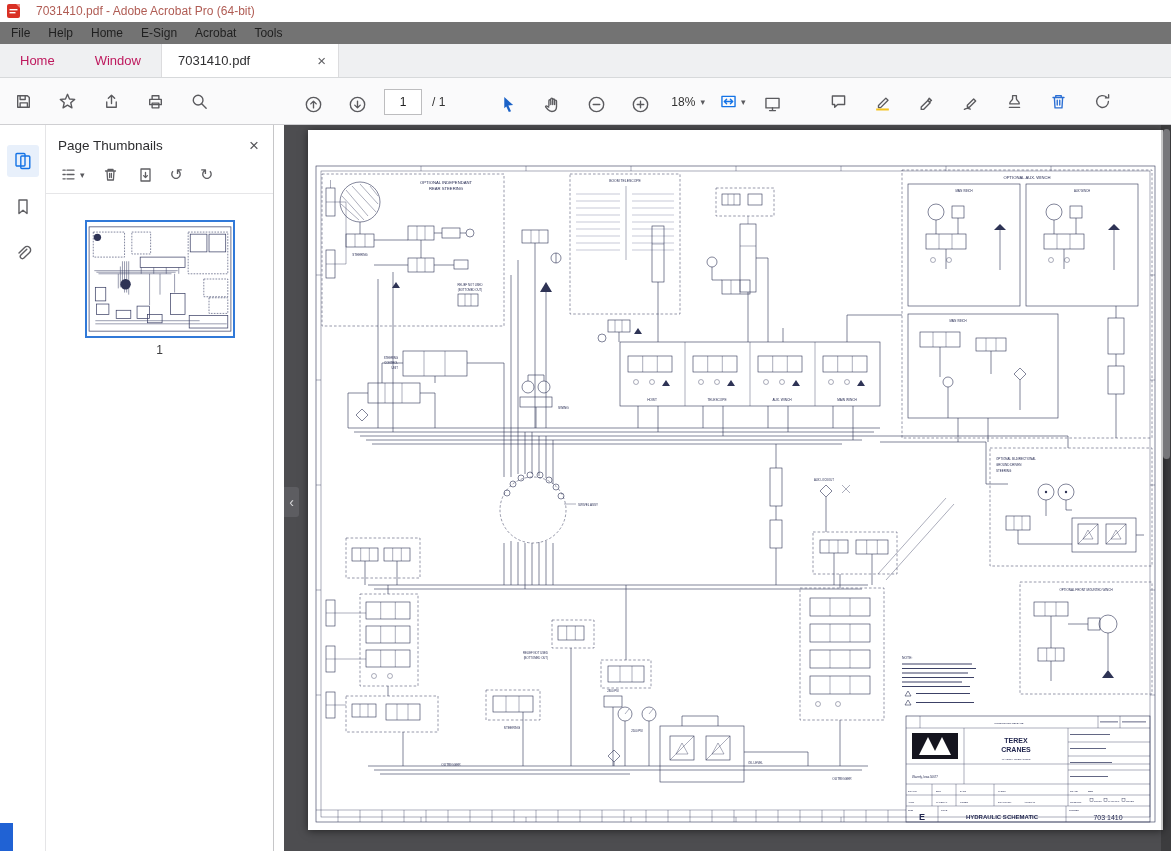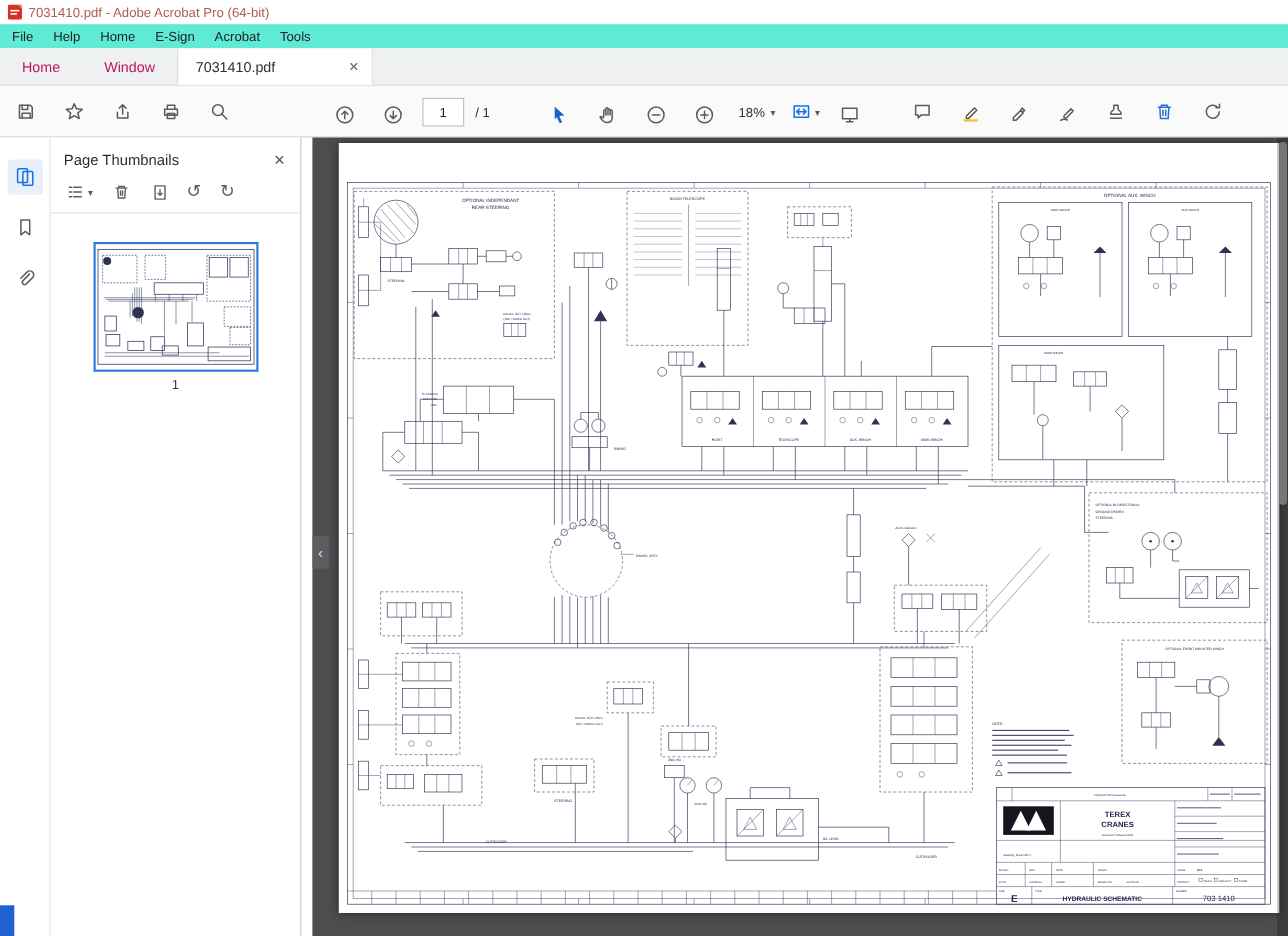--- a/index.html
+++ b/index.html
@@ -1,25 +1,25 @@
 <!DOCTYPE html>
 <html><head>
 <meta charset="utf-8">
 <style>
   html,body{margin:0;padding:0}
   body{width:1171px;height:851px;overflow:hidden;background:#4d4d50;font-family:"Liberation Sans",sans-serif}
   .app{position:relative;width:1171px;height:851px;background:#fff}
 
   
-  .titlebar{position:absolute;top:0;left:0;right:0;height:22px;background:#fff;display:flex;align-items:center;gap:6px;padding-left:7px;box-sizing:border-box}
+  .titlebar{position:absolute;top:0;left:0;right:0;height:22px;background:#fff;display:flex;align-items:center;gap:16px;padding-left:7px;box-sizing:border-box}
   .pdfic{width:13px;height:14px;position:relative;flex:0 0 auto}
   .title-text{font-size:12px;color:#b05c54;white-space:nowrap}
 
   
-  .menubar{position:absolute;top:22px;left:0;right:0;height:22px;background:#5eead4;display:flex;align-items:center;font-size:12px;color:#1f1f1f;padding-left:2px}
+  .menubar{position:absolute;top:22px;left:0;right:0;height:22px;background:#737373;display:flex;align-items:center;font-size:12px;color:#1f1f1f;padding-left:2px}
   .menu-item{padding:0 9px;height:22px;line-height:22px;cursor:default}
 
   
   .tabbar{position:absolute;top:44px;left:0;right:0;height:34px;background:#eff0f2;display:flex;align-items:stretch;border-bottom:1px solid #d7d9db;box-sizing:border-box}
   .tab-plain{padding:0 20px;display:flex;align-items:center;font-size:13px;color:#be185d}
   .tab-doc{width:178px;background:#fff;display:flex;align-items:center;justify-content:space-between;padding:0 8px 0 16px;font-size:13px;color:#2f2f31;border-left:1px solid #dcdcde;border-right:1px solid #dcdcde;box-sizing:border-box;}
   .tab-close{font-size:15px;color:#5f5f63;padding:0 4px}
 
   
   .toolbar{position:absolute;top:78px;left:0;right:0;height:47px;background:#fafafb;border-bottom:1px solid #cfcfd2;box-sizing:border-box}

